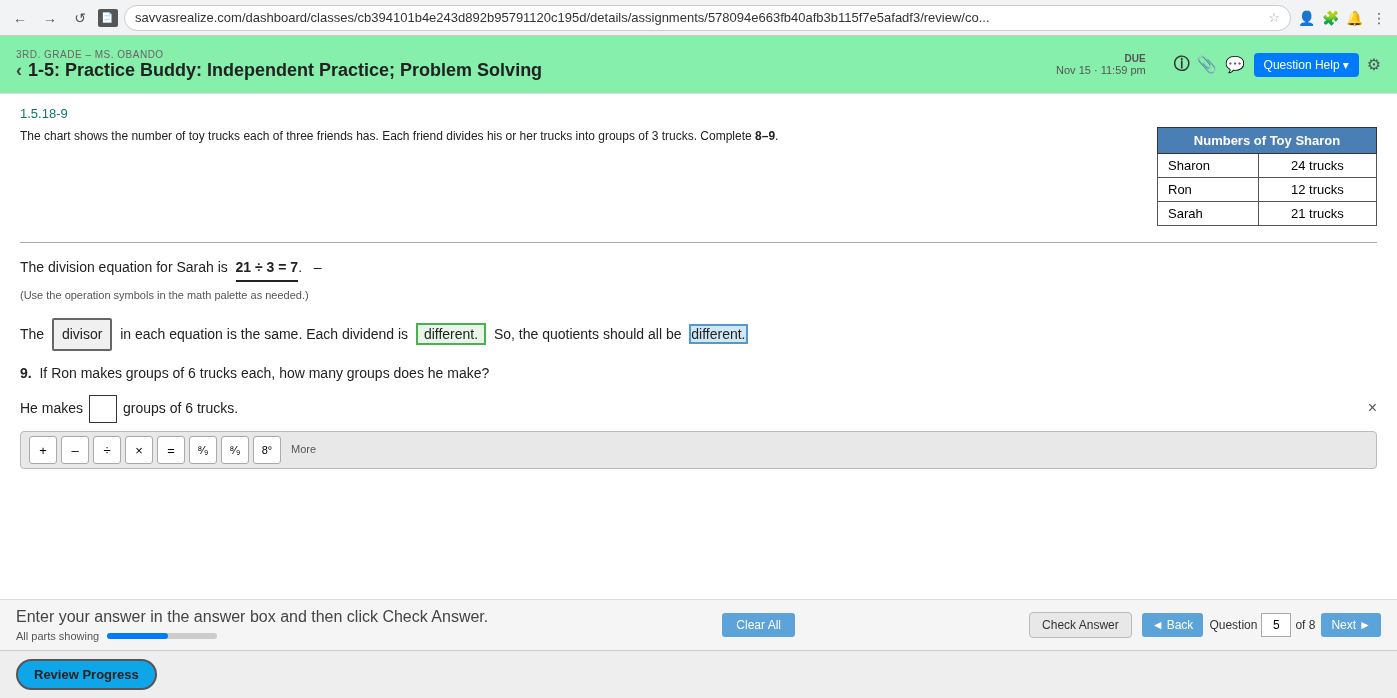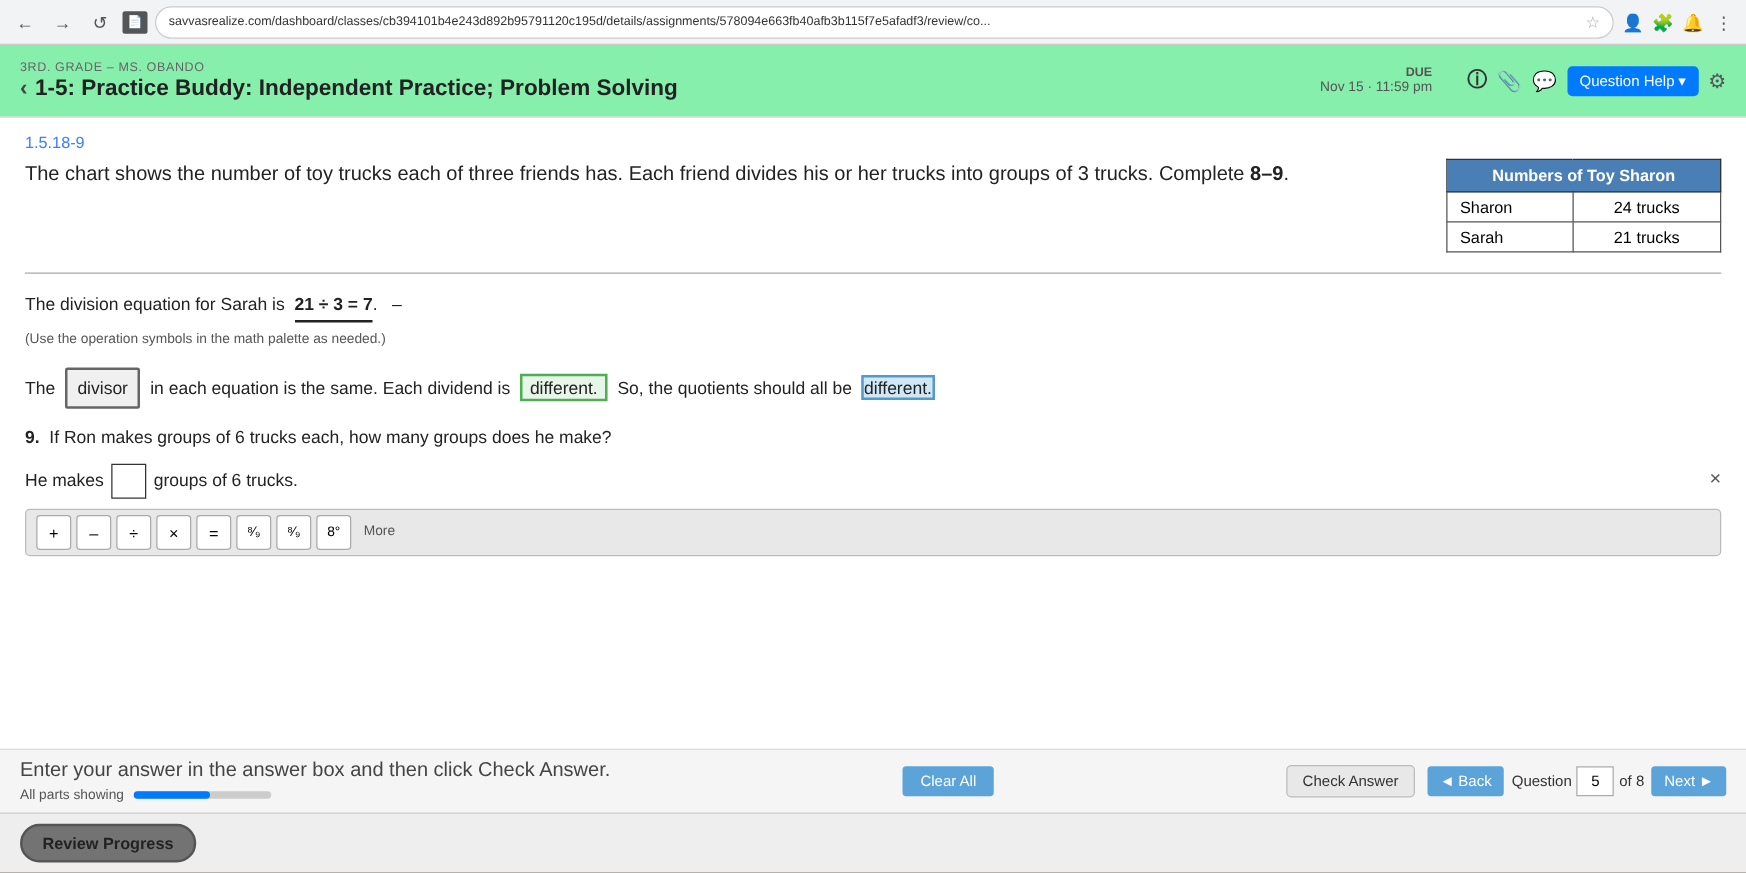--- a/index.html
+++ b/index.html
@@ -127,33 +127,33 @@
     
     .content-area {
       flex: 1;
       padding: 12px 20px;
       overflow-y: auto;
       position: relative;
     }
 
     .question-number-label {
       font-size: 13px;
-      color: #3b82f6;
+      color: #0f766e;
       margin-bottom: 6px;
     }
 
     
     .problem-section {
       display: flex;
       gap: 20px;
       margin-bottom: 16px;
     }
     .problem-text {
       flex: 1;
-      font-size: 16px;
+      font-size: 12px;
       color: #222;
       line-height: 1.6;
     }
     .problem-text strong { font-weight: bold; }
 
     
     .toy-table {
       border-collapse: collapse;
       font-size: 13px;
       min-width: 220px;
@@ -365,40 +365,40 @@
 
     
     .bottom-action-bar {
       background: #eee;
       border-top: 1px solid #ccc;
       padding: 8px 16px;
       display: flex;
       align-items: center;
     }
     .review-progress-btn {
-      background: #737373;
+      background: #0ea5e9;
       border: 2px solid #555;
       border-radius: 20px;
       padding: 6px 16px;
       font-size: 13px;
       font-weight: bold;
       cursor: pointer;
       color: #222;
     }
   </style>
 </head>
 <body>
 
 <div class="browser-bar">
   <button class="browser-nav-btn">←</button>
   <button class="browser-nav-btn">→</button>
   <button class="browser-nav-btn">↺</button>
   <div style="width:20px;height:18px;background:#555;border-radius:2px;font-size:10px;color:white;display:flex;align-items:center;justify-content:center;">📄</div>
   <div class="url-bar">
-    <span style="font-size:10px;color:#333;">savvasrealize.com/dashboard/classes/cb394101b4e243d892b95791120c195d/details/assignments/578094e663fb40afb3b115f7e5afadf3/review/co...</span>
+    <span style="font-size:13px;color:#333;">savvasrealize.com/dashboard/classes/cb394101b4e243d892b95791120c195d/details/assignments/578094e663fb40afb3b115f7e5afadf3/review/co...</span>
     <span style="margin-left:auto;font-size:13px;color:#aaa;">☆</span>
   </div>
   <div class="browser-actions">
     <div class="browser-action-icon">👤</div>
     <div class="browser-action-icon">🧩</div>
     <div class="browser-action-icon">🔔</div>
     <div class="browser-action-icon">⋮</div>
   </div>
 </div>
 
@@ -440,20 +440,24 @@
       <table class="toy-table">
         <thead>
           <tr>
             <th colspan="2">Numbers of Toy Sharon</th>
           </tr>
         </thead>
         <tbody>
           <tr>
             <td class="col-name">Sharon</td>
             <td>24 trucks</td>
+          </tr>
+          <tr>
+            <td class="col-name">Ron</td>
+            <td>12 trucks</td>
           </tr>
           <tr>
             <td class="col-name">Sarah</td>
             <td>21 trucks</td>
           </tr>
         </tbody>
       </table>
     </div>
 
     <hr class="divider-line">

